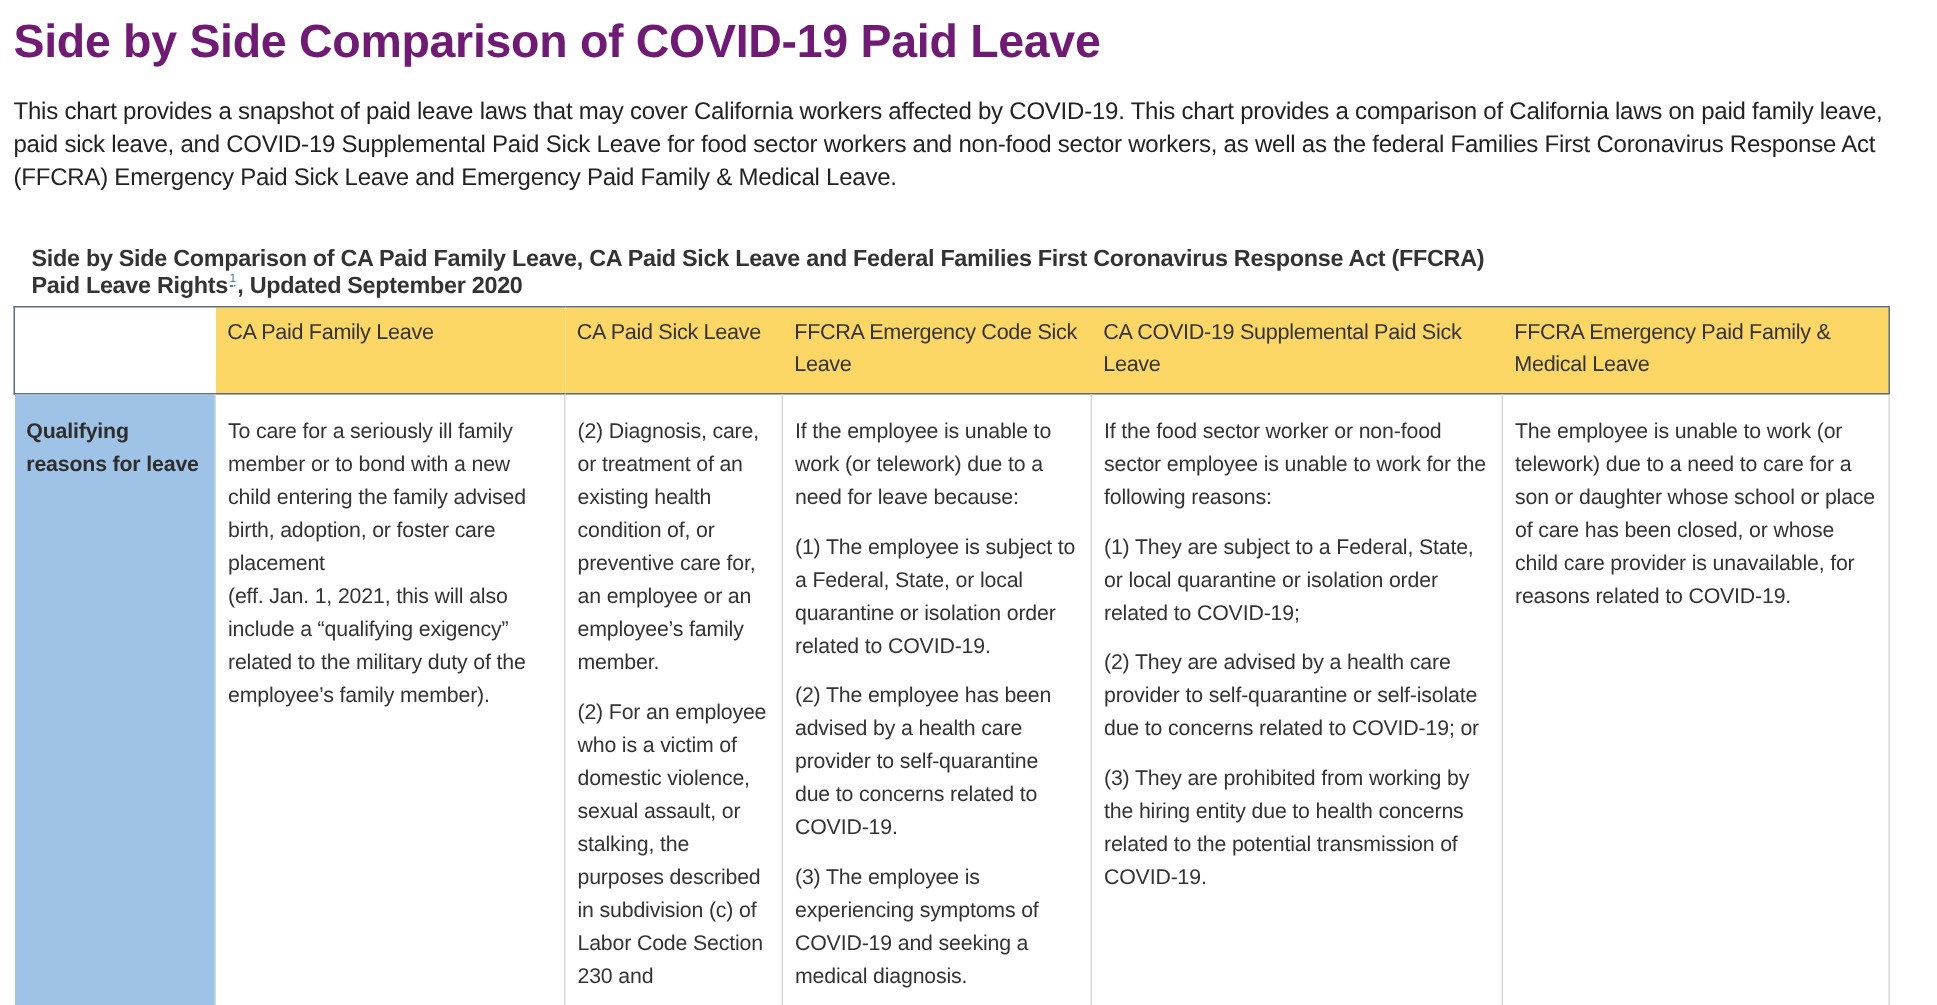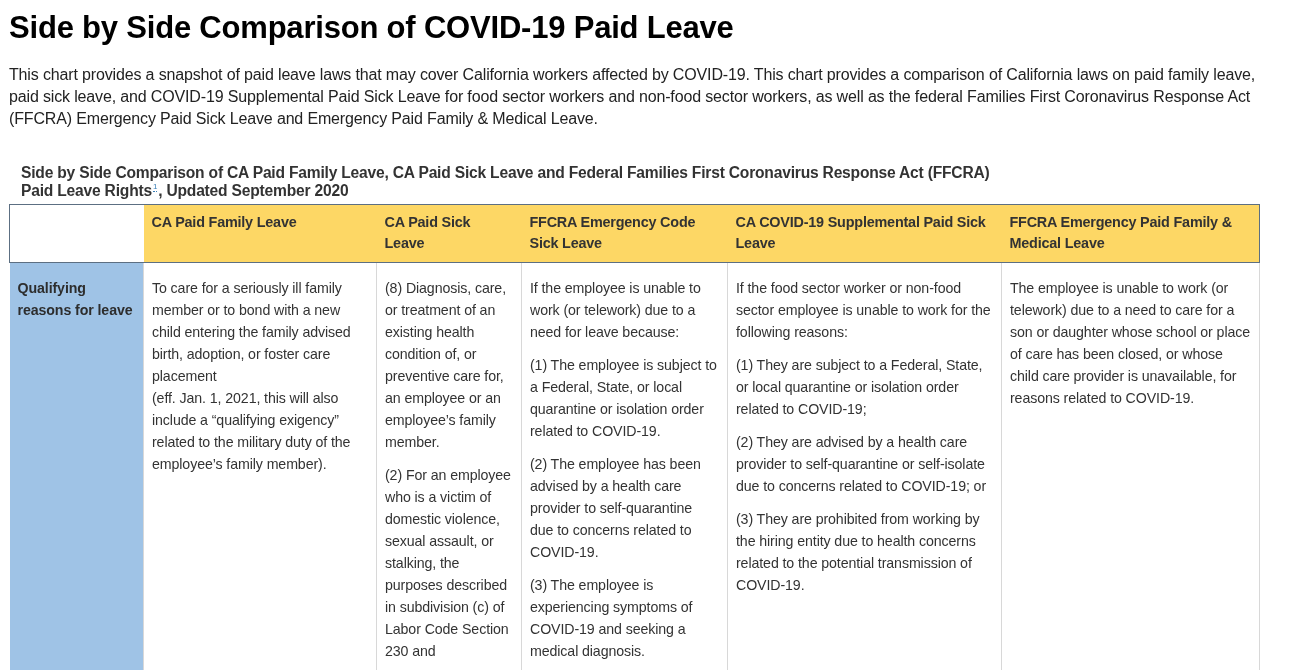--- a/index.html
+++ b/index.html
@@ -16,21 +16,21 @@
       position: relative;
     }
     .page-title {
       position: absolute;
       left: 9px;
       top: 8px;
       margin: 0;
       font-family: "Liberation Sans", sans-serif;
       font-size: 31px;
       font-weight: bold;
-      color: #000000;
+      color: #701a75;
       letter-spacing: -0.2px;
       line-height: 40px;
       white-space: nowrap;
     }
     .intro {
       position: absolute;
       left: 9px;
       top: 64px;
       width: 1260px;
       margin: 0;
@@ -66,21 +66,21 @@
       top: 204px;
       border-collapse: collapse;
       table-layout: fixed;
       width: 1250px;
       font-size: 14px;
     }
     table.comparison th {
       background: #fdd765;
       text-align: left;
       vertical-align: top;
-      font-weight: bold;
+      font-weight: normal;
       color: #333333;
       font-size: 14.4px;
       line-height: 21px;
       padding: 7px 8px 8px 8px;
       height: 42px;
       border-top: 1.5px solid #5c6f82;
       border-bottom: 1.5px solid #5c6f82;
       letter-spacing: -0.2px;
     }
     table.comparison th.corner {
@@ -153,21 +153,21 @@
     <tr>
       <td class="row-label">Qualifying reasons for leave</td>
       <td>
         <div class="clip">
           <p style="margin:0">To care for a seriously ill family member or to bond with a new child entering the family advised birth, adoption, or foster care placement</p>
           <p>(eff. Jan. 1, 2021, this will also include a “qualifying exigency” related to the military duty of the employee’s family member).</p>
         </div>
       </td>
       <td>
         <div class="clip">
-          <p>(8) Diagnosis, care, or treatment of an existing health condition of, or preventive care for, an employee or an employee’s family member.</p>
+          <p>(2) Diagnosis, care, or treatment of an existing health condition of, or preventive care for, an employee or an employee’s family member.</p>
           <p>(2) For an employee who is a victim of domestic violence, sexual assault, or stalking, the purposes described in subdivision (c) of Labor Code Section 230 and</p>
         </div>
       </td>
       <td>
         <div class="clip">
           <p>If the employee is unable to work (or telework) due to a need for leave because:</p>
           <p>(1) The employee is subject to a Federal, State, or local quarantine or isolation order related to COVID-19.</p>
           <p>(2) The employee has been advised by a health care provider to self-quarantine due to concerns related to COVID-19.</p>
           <p>(3) The employee is experiencing symptoms of COVID-19 and seeking a medical diagnosis.</p>
         </div>

